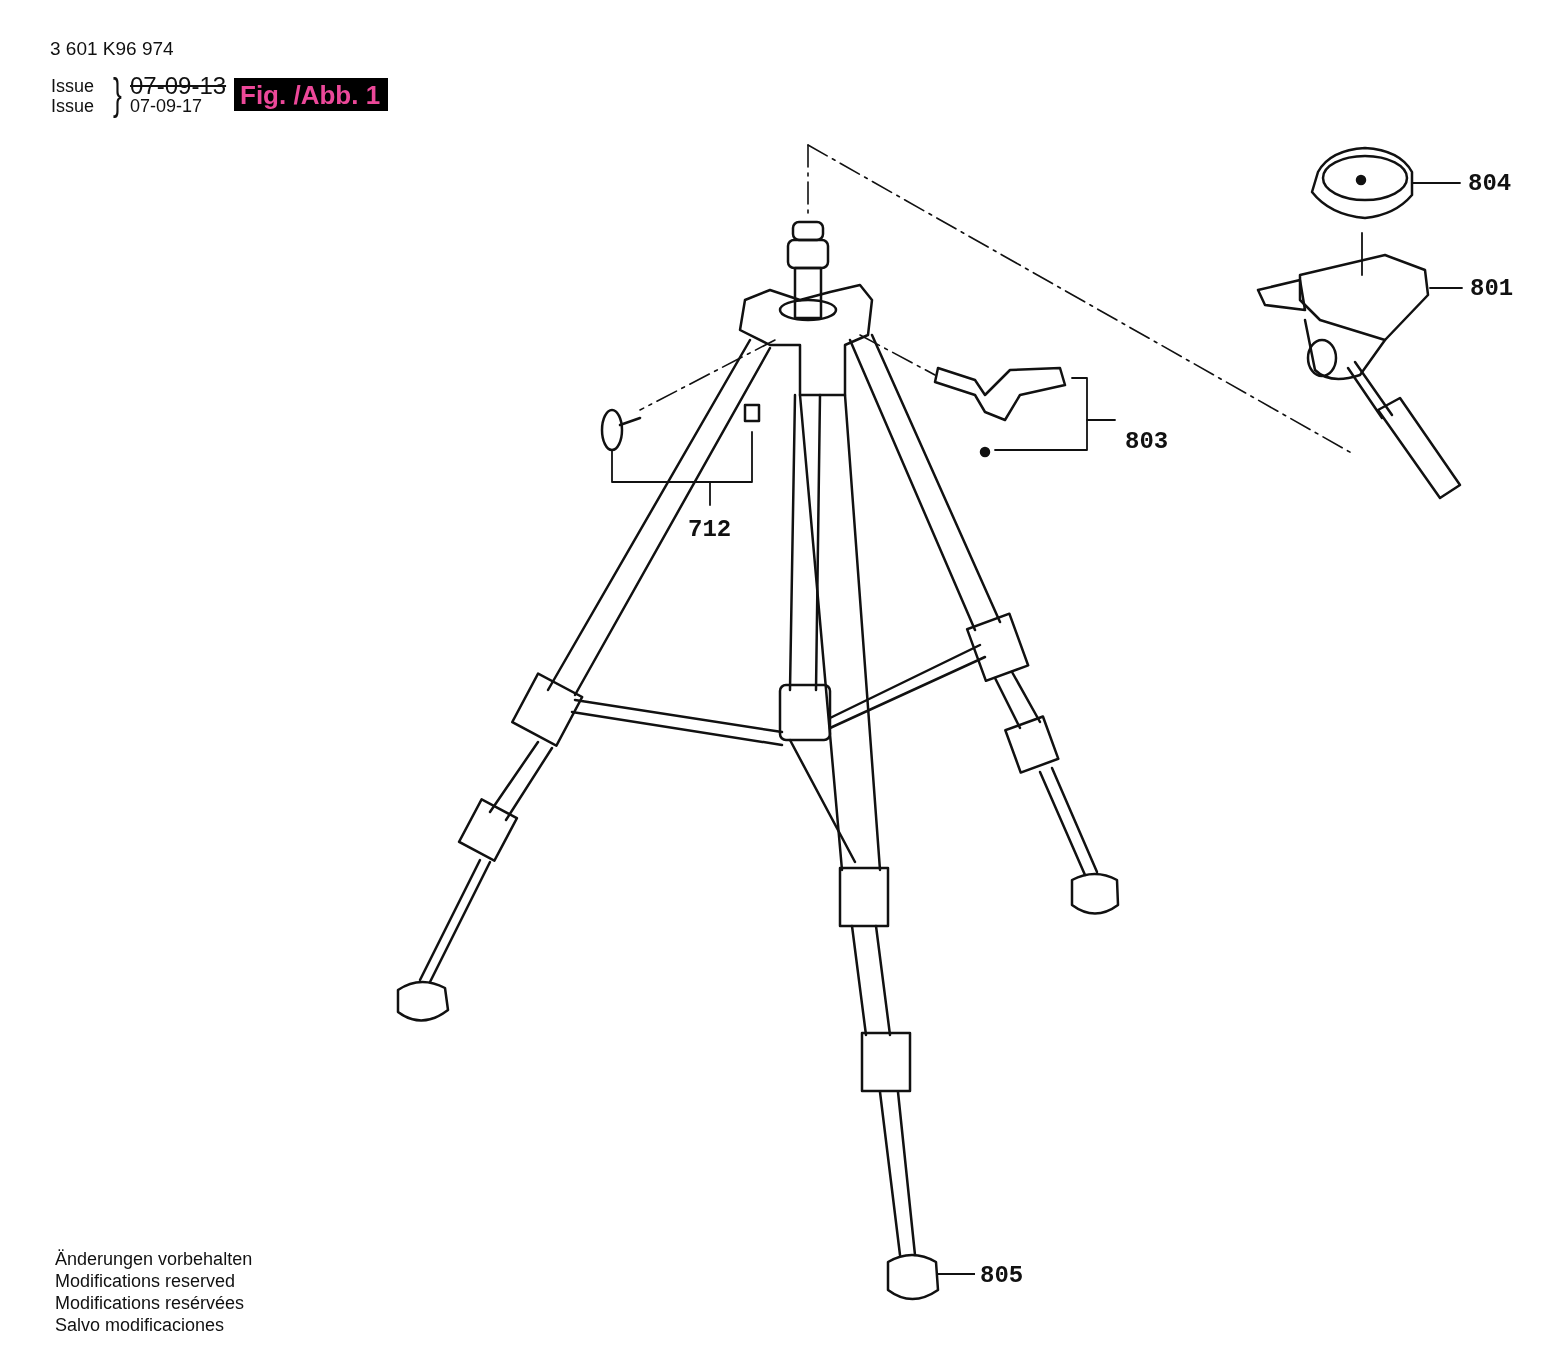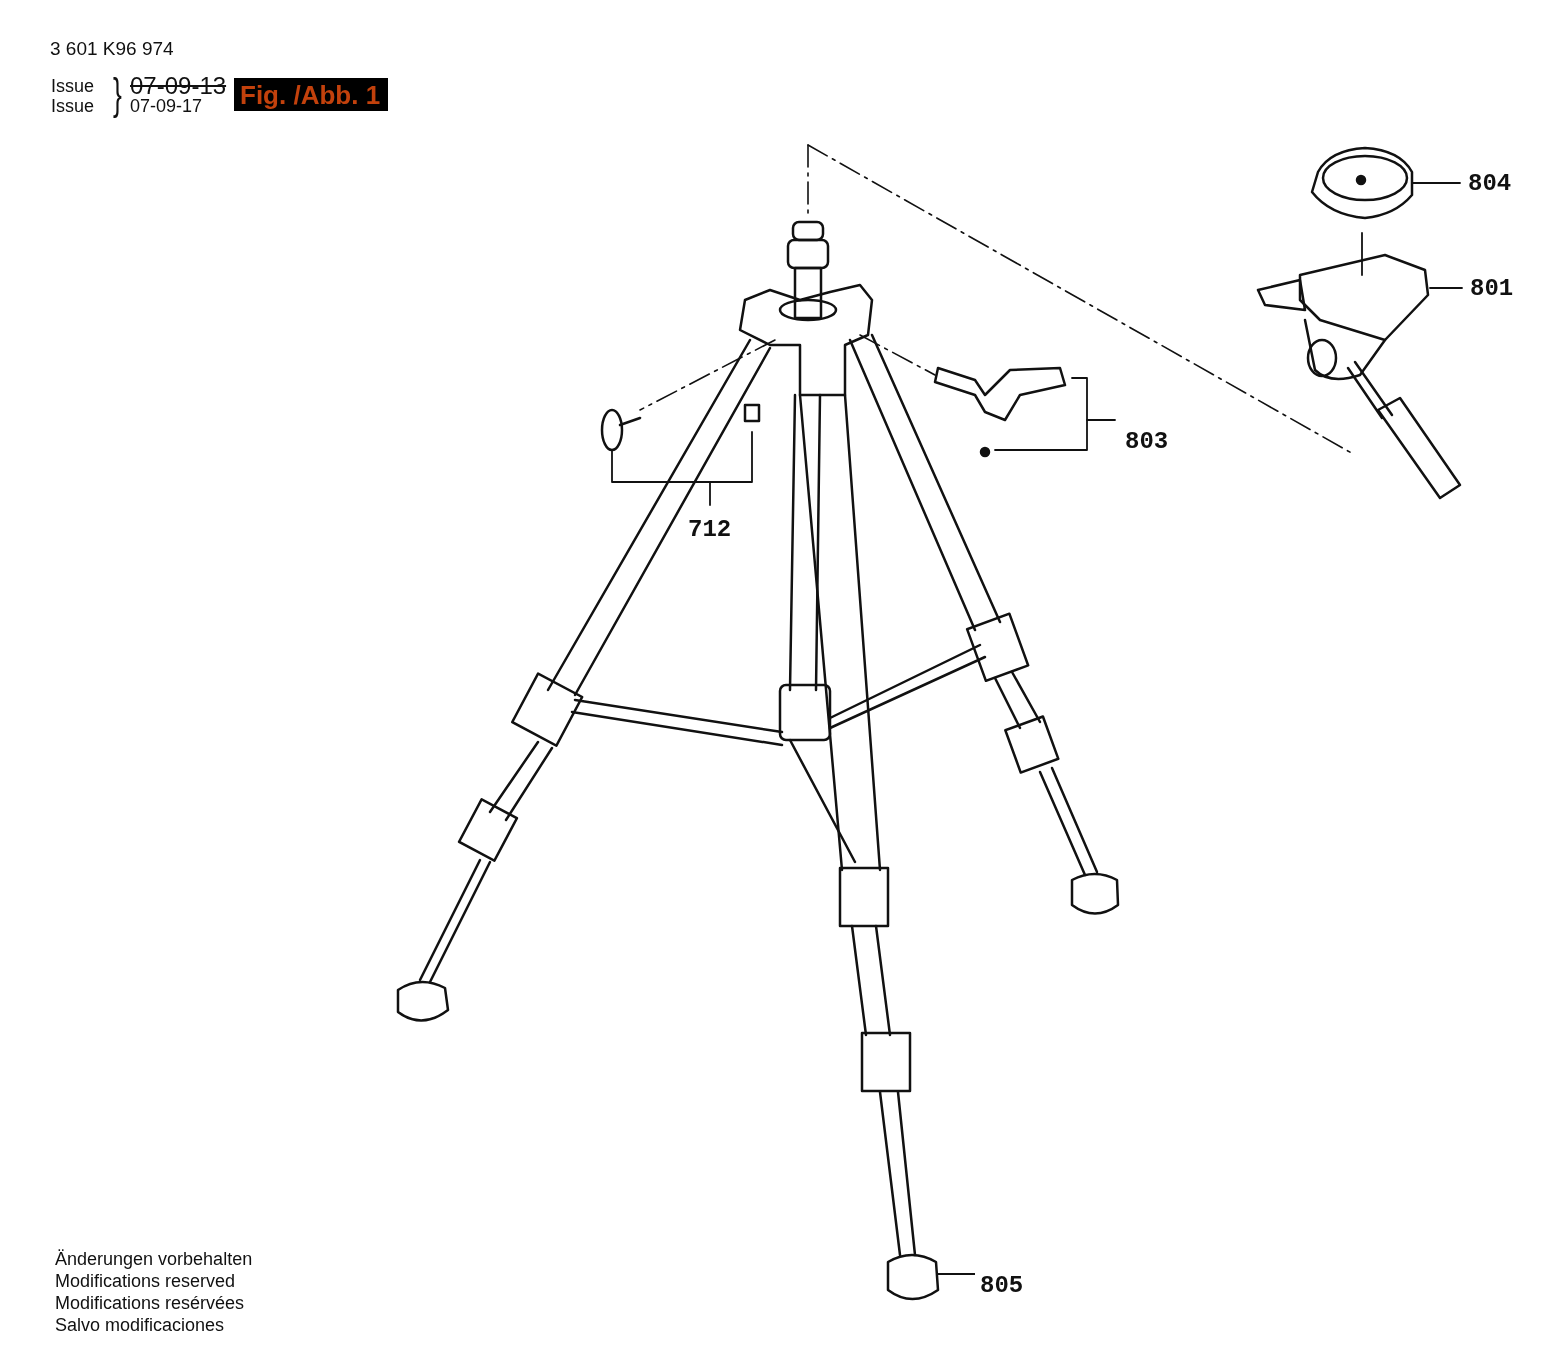--- a/index.html
+++ b/index.html
@@ -5,21 +5,21 @@
   html, body { margin:0; padding:0; background:#ffffff; }
   body { width:1560px; height:1368px; position:relative; overflow:hidden;
          font-family:"Liberation Sans", sans-serif; color:#111; }
   .abs { position:absolute; }
   #part-number { left:50px; top:38px; font-size:19px; }
   #stand-label { left:51px; top:76px; font-size:18px; line-height:20px; }
   #issue-label { left:51px; top:96px; font-size:18px; line-height:20px; }
   #brace { left:110px; top:72px; font-size:44px; line-height:44px; transform:scaleX(0.6); }
   #stand-date { left:130px; top:76px; font-size:24px; line-height:20px; text-decoration:line-through; }
   #issue-date { left:130px; top:96px; font-size:18px; line-height:20px; }
-  #fig-badge { left:234px; top:78px; background:#000; color:#c2410c; font-weight:bold;
+  #fig-badge { left:234px; top:78px; background:#000; color:#ec4899; font-weight:bold;
                font-size:26px; padding:2px 8px 1px 6px; line-height:30px; }
   .callout { font-weight:bold; font-size:24px;font-family:Liberation Mono, monospace; }
   #footer { left:55px; top:1248px; font-size:18px; line-height:22px; }
   svg#drawing { position:absolute; left:0; top:0; }
 </style>
 </head>
 <body>
 
 <svg id="drawing" width="1560" height="1368" viewBox="0 0 1560 1368" fill="none" stroke="#111" stroke-width="2.5" stroke-linecap="round" stroke-linejoin="round">
 
@@ -113,21 +113,21 @@
 <div class="abs" id="issue-label">Issue</div>
 <div class="abs" id="brace">}</div>
 <div class="abs" id="stand-date">07-09-13</div>
 <div class="abs" id="issue-date">07-09-17</div>
 <div class="abs" id="fig-badge">Fig. /Abb. 1</div>
 
 <div class="abs callout" style="left:1468px; top:170px;">804</div>
 <div class="abs callout" style="left:1470px; top:275px;">801</div>
 <div class="abs callout" style="left:1125px; top:408px;margin-top:20px;">803</div>
 <div class="abs callout" style="left:688px; top:516px;">712</div>
-<div class="abs callout" style="left:980px; top:1262px;margin-top:10px;">805</div>
+<div class="abs callout" style="left:980px; top:1262px;">805</div>
 <svg class="abs" style="left:0;top:0" width="1560" height="1368">
   <line x1="938" y1="1274" x2="975" y2="1274" stroke="#111" stroke-width="1.8"></line>
 </svg>
 
 <div class="abs" id="footer">
   <div>Änderungen vorbehalten</div>
   <div>Modifications reserved</div>
   <div>Modifications resérvées</div>
   <div>Salvo modificaciones</div>
 </div>

